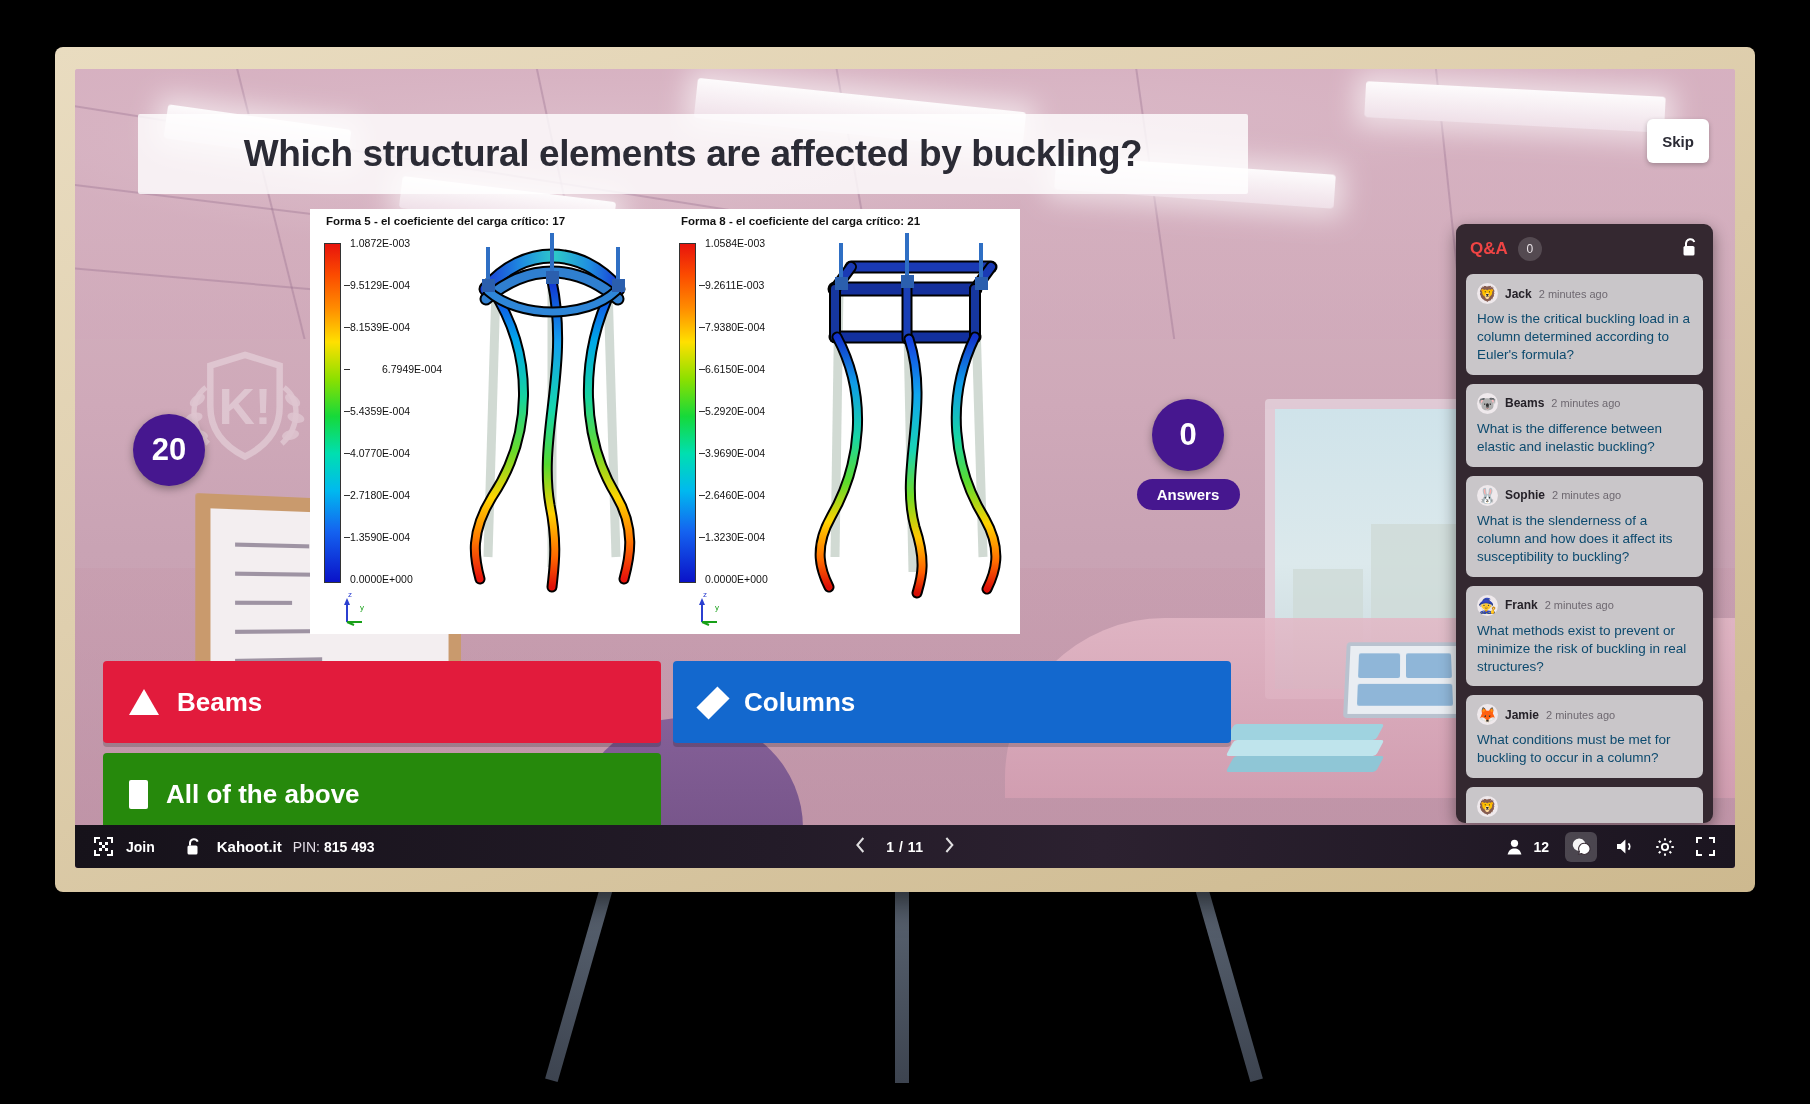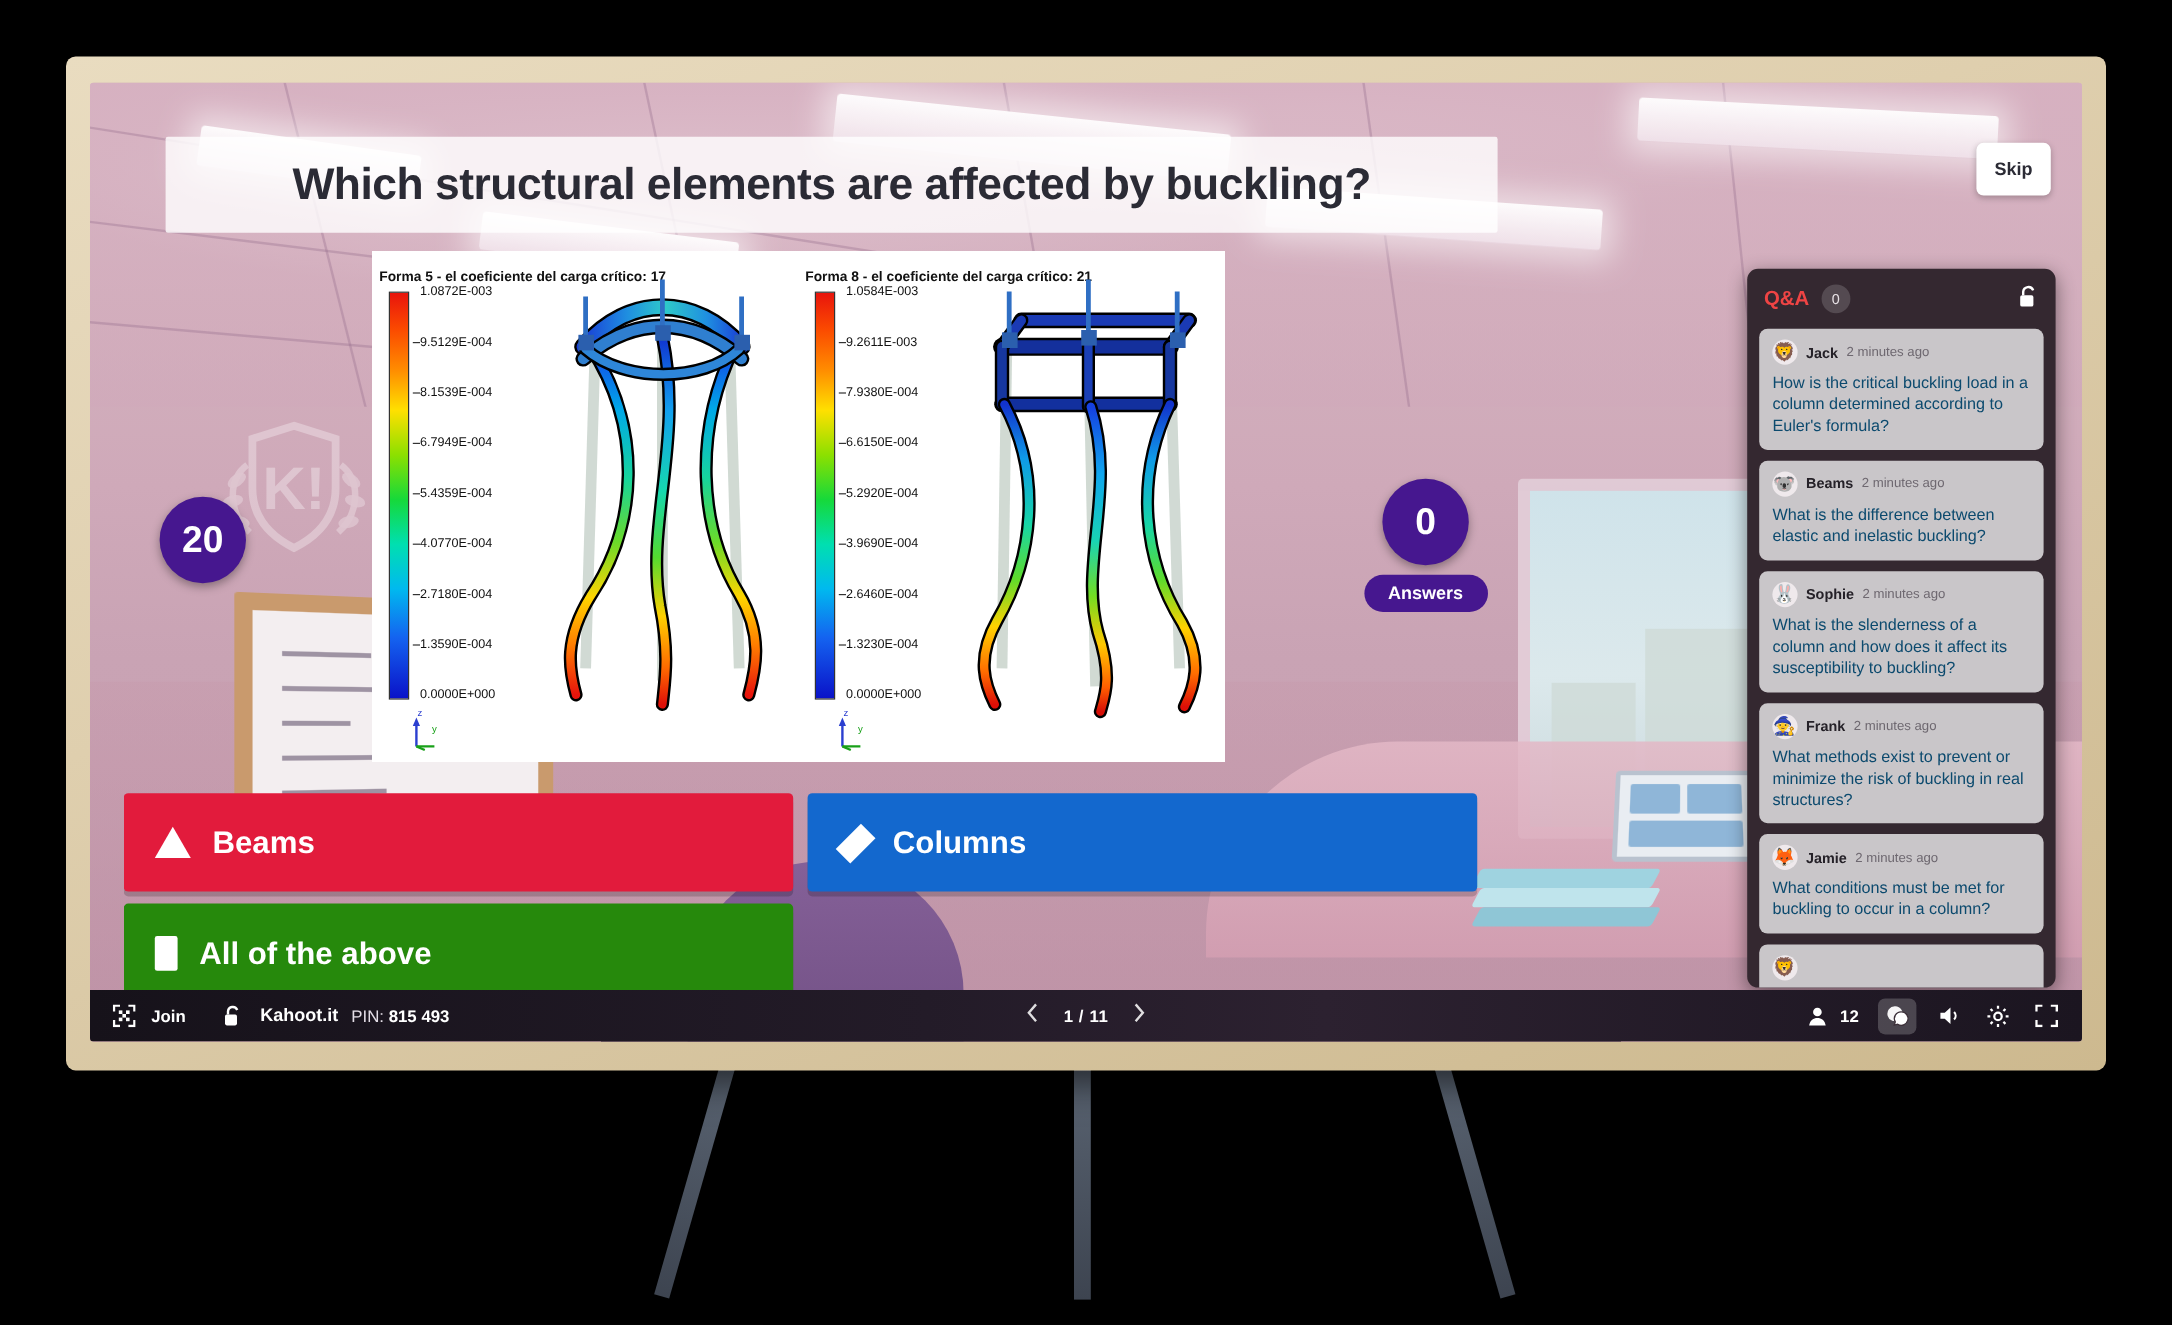--- a/index.html
+++ b/index.html
@@ -99,22 +99,22 @@
   }
 
   
   #media-panel {
     position:absolute; left:235px; top:140px; width:710px; height:425px;
     background:#fff; overflow:hidden;
   }
   .plot { position:absolute; top:0; width:355px; height:425px; }
   #plot-left { left:0; }
   #plot-right { left:355px; }
-  .plot-title { position:absolute; left:6px; top:6px; font-size:11.5px; font-weight:700;
-    color:#111; white-space:nowrap; font-family:"Liberation Sans", sans-serif;margin-top:10px; }
+  .plot-title { position:absolute; left:16px; top:6px; font-size:11.5px; font-weight:700;
+    color:#111; white-space:nowrap; font-family:"Liberation Sans", sans-serif; }
   .cbar { position:absolute; left:14px; top:34px; width:17px; height:340px;
     border:1px solid #333;
     background: linear-gradient(180deg,
       #e8140c 0%, #fb4a00 9%, #ff8c00 19%, #ffe000 29%,
       #8ce000 40%, #16d93a 51%, #00dfb0 62%, #00b9ef 73%,
       #1463f0 85%, #0a12c8 100%);
   }
   .cbar-labels { position:absolute; left:34px; top:26px; width:110px; height:360px; }
   .cbar-lab { position:absolute; left:6px; font-size:10.5px; color:#111; white-space:nowrap; }
   .cbar-tick { position:absolute; left:0; width:6px; height:1px; background:#333; }
@@ -289,21 +289,21 @@
         <div class="plot" id="plot-left">
           <div class="plot-title">Forma 5 - el coeficiente del carga crítico:  17</div>
           <div class="cbar"></div>
           <div class="cbar-labels">
             <div class="cbar-lab" style="top:2px;">1.0872E-003</div>
             <div class="cbar-tick" style="top:50px;"></div>
             <div class="cbar-lab" style="top:44px;">9.5129E-004</div>
             <div class="cbar-tick" style="top:92px;"></div>
             <div class="cbar-lab" style="top:86px;">8.1539E-004</div>
             <div class="cbar-tick" style="top:134px;"></div>
-            <div class="cbar-lab" style="top:128px;">6.7949E-004</div>
+            <div class="cbar-lab" style="top:128px;margin-left:32px;">6.7949E-004</div>
             <div class="cbar-tick" style="top:176px;"></div>
             <div class="cbar-lab" style="top:170px;">5.4359E-004</div>
             <div class="cbar-tick" style="top:218px;"></div>
             <div class="cbar-lab" style="top:212px;">4.0770E-004</div>
             <div class="cbar-tick" style="top:260px;"></div>
             <div class="cbar-lab" style="top:254px;">2.7180E-004</div>
             <div class="cbar-tick" style="top:302px;"></div>
             <div class="cbar-lab" style="top:296px;">1.3590E-004</div>
             <div class="cbar-lab" style="top:338px;">0.0000E+000</div>
           </div>

